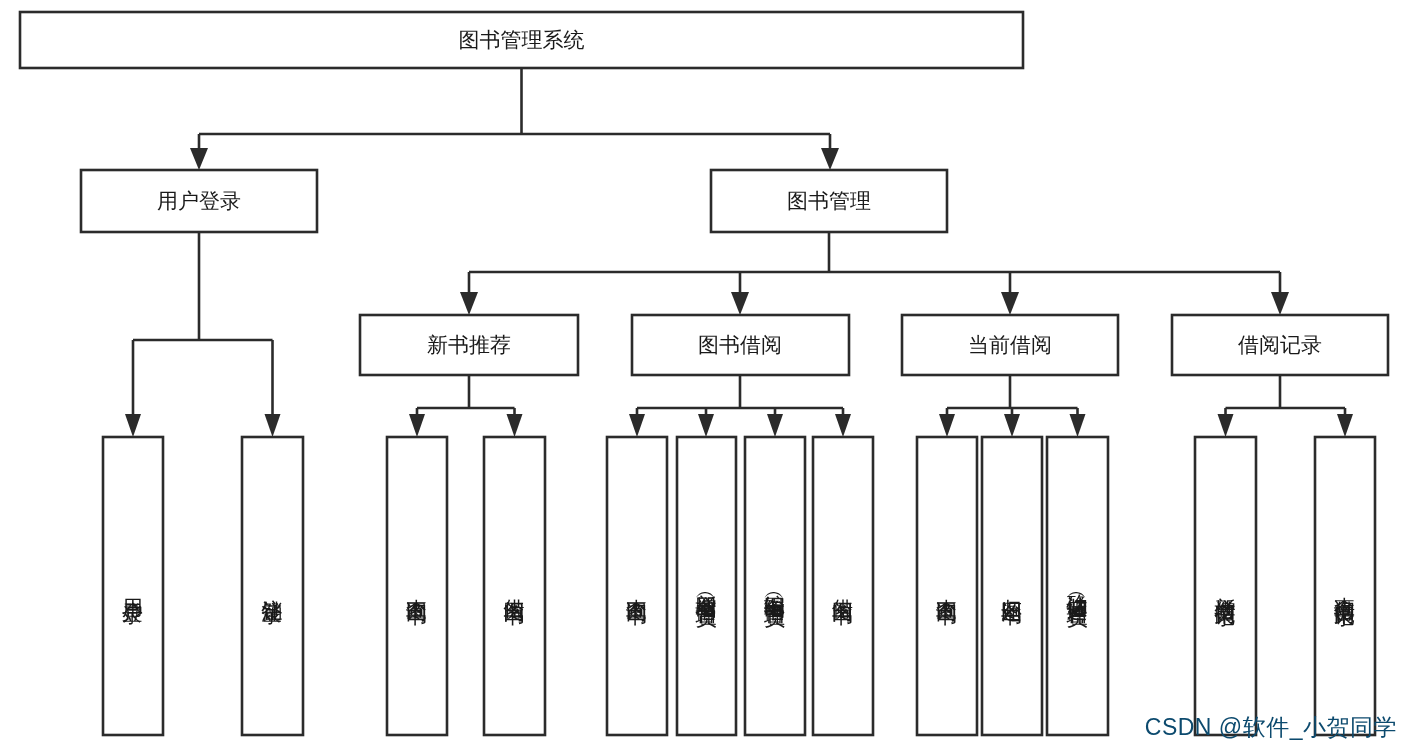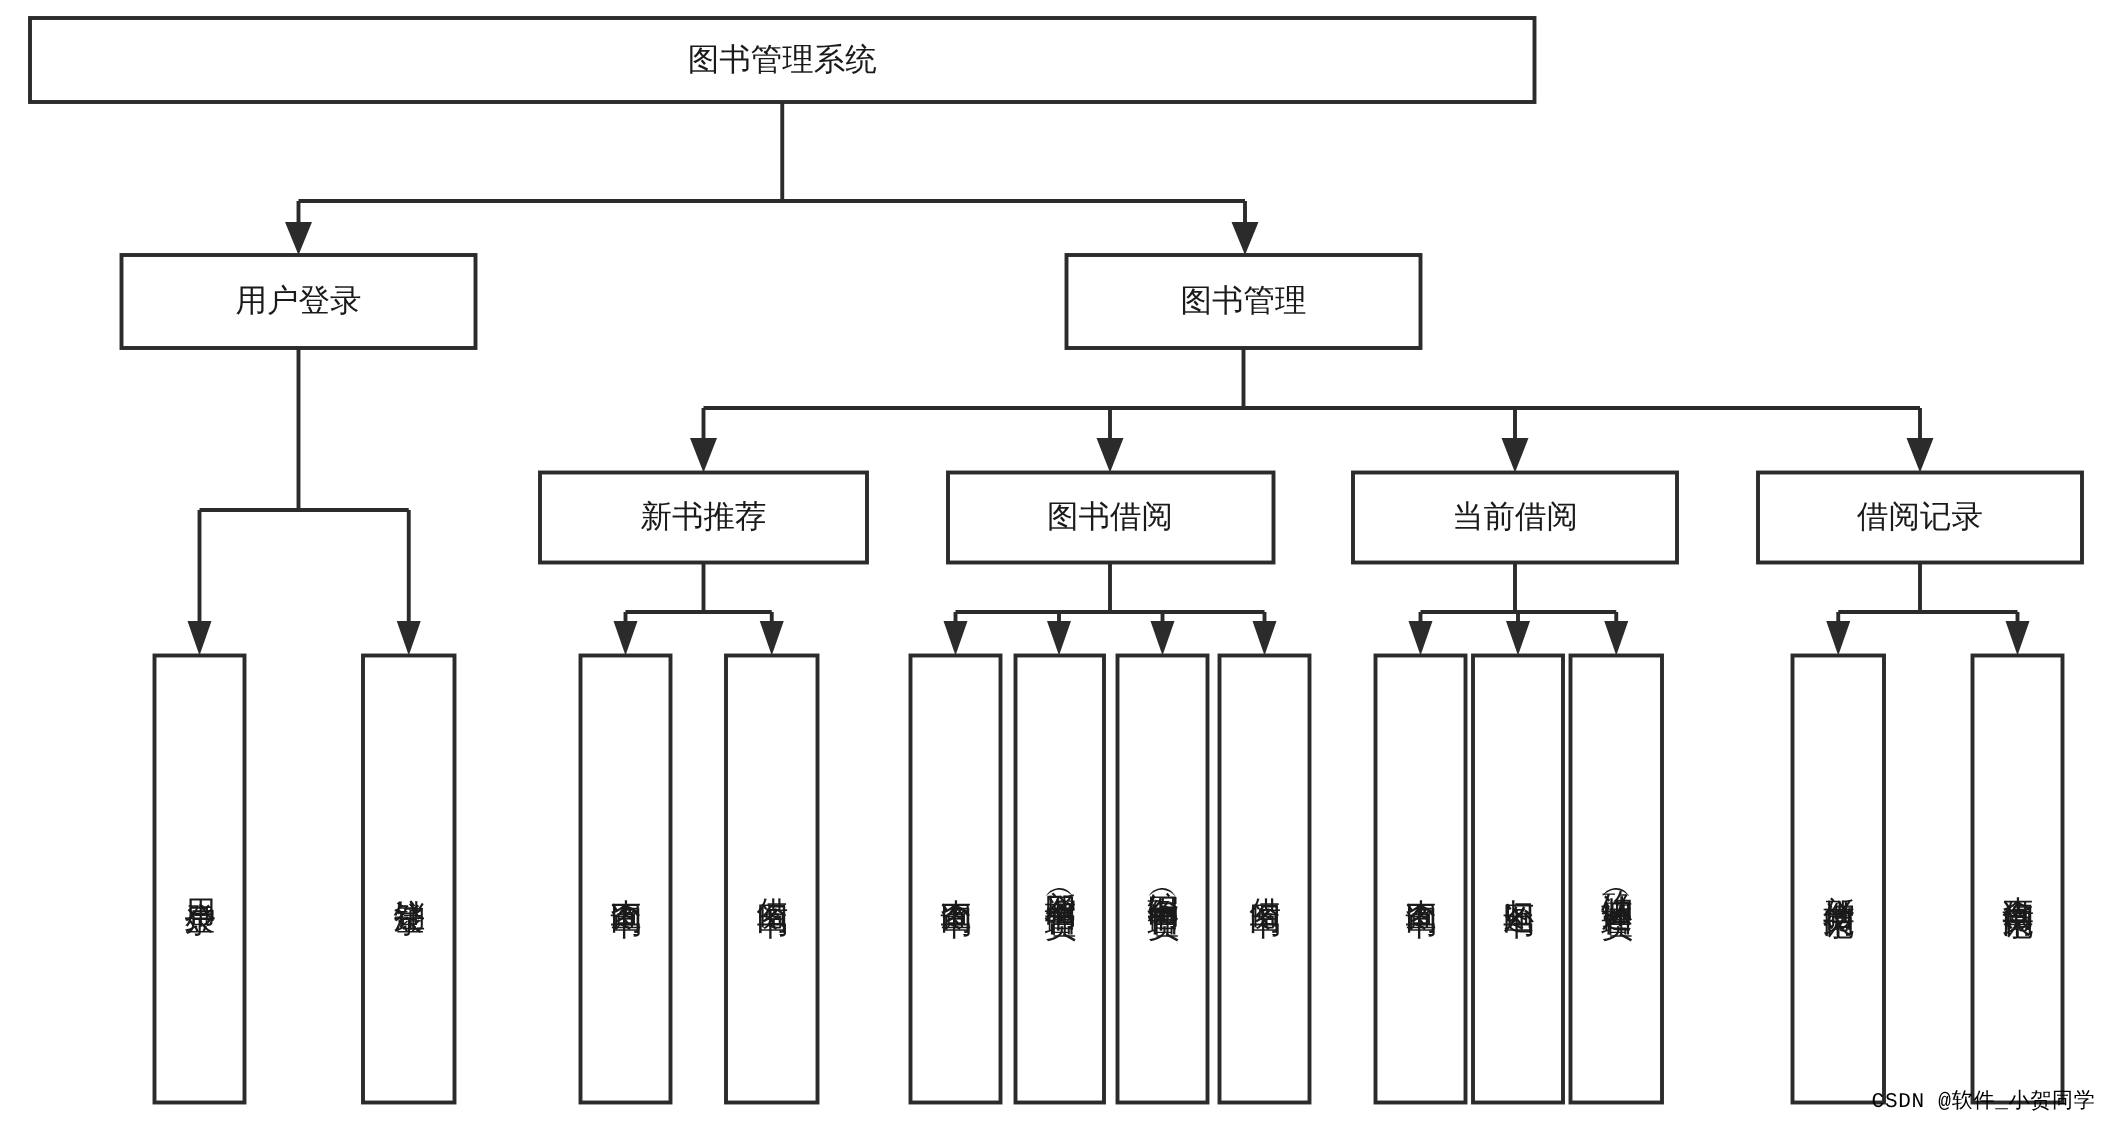--- a/index.html
+++ b/index.html
@@ -62,23 +62,23 @@
     align-items: center;
     justify-content: center;
     text-align: center;
     white-space: nowrap;
     pointer-events: none;
   }
   .watermark {
     position: absolute;
     right: 8px;
     bottom: 4px;
-    font-family: Liberation Mono, monospace;
-    font-size: 14px;
-    color: #000000;
+    font-family: Liberation Sans, sans-serif;
+    font-size: 23px;
+    color: #0c4a6e;
     letter-spacing: 0.5px;
     white-space: nowrap;
   }
 </style>
 </head>
 <body>
 
 <div id="diagram-root">
 
   <svg class="diagram" viewBox="0 0 1405 747">

